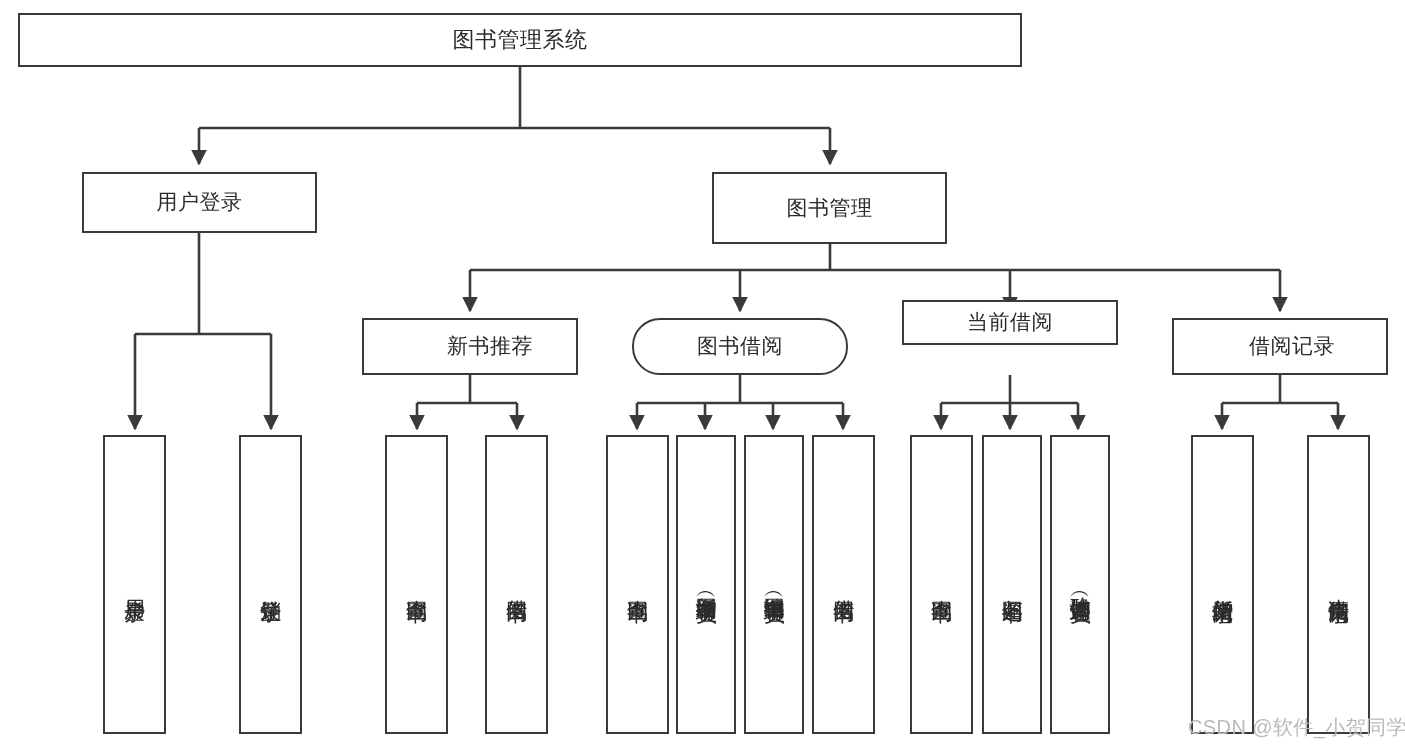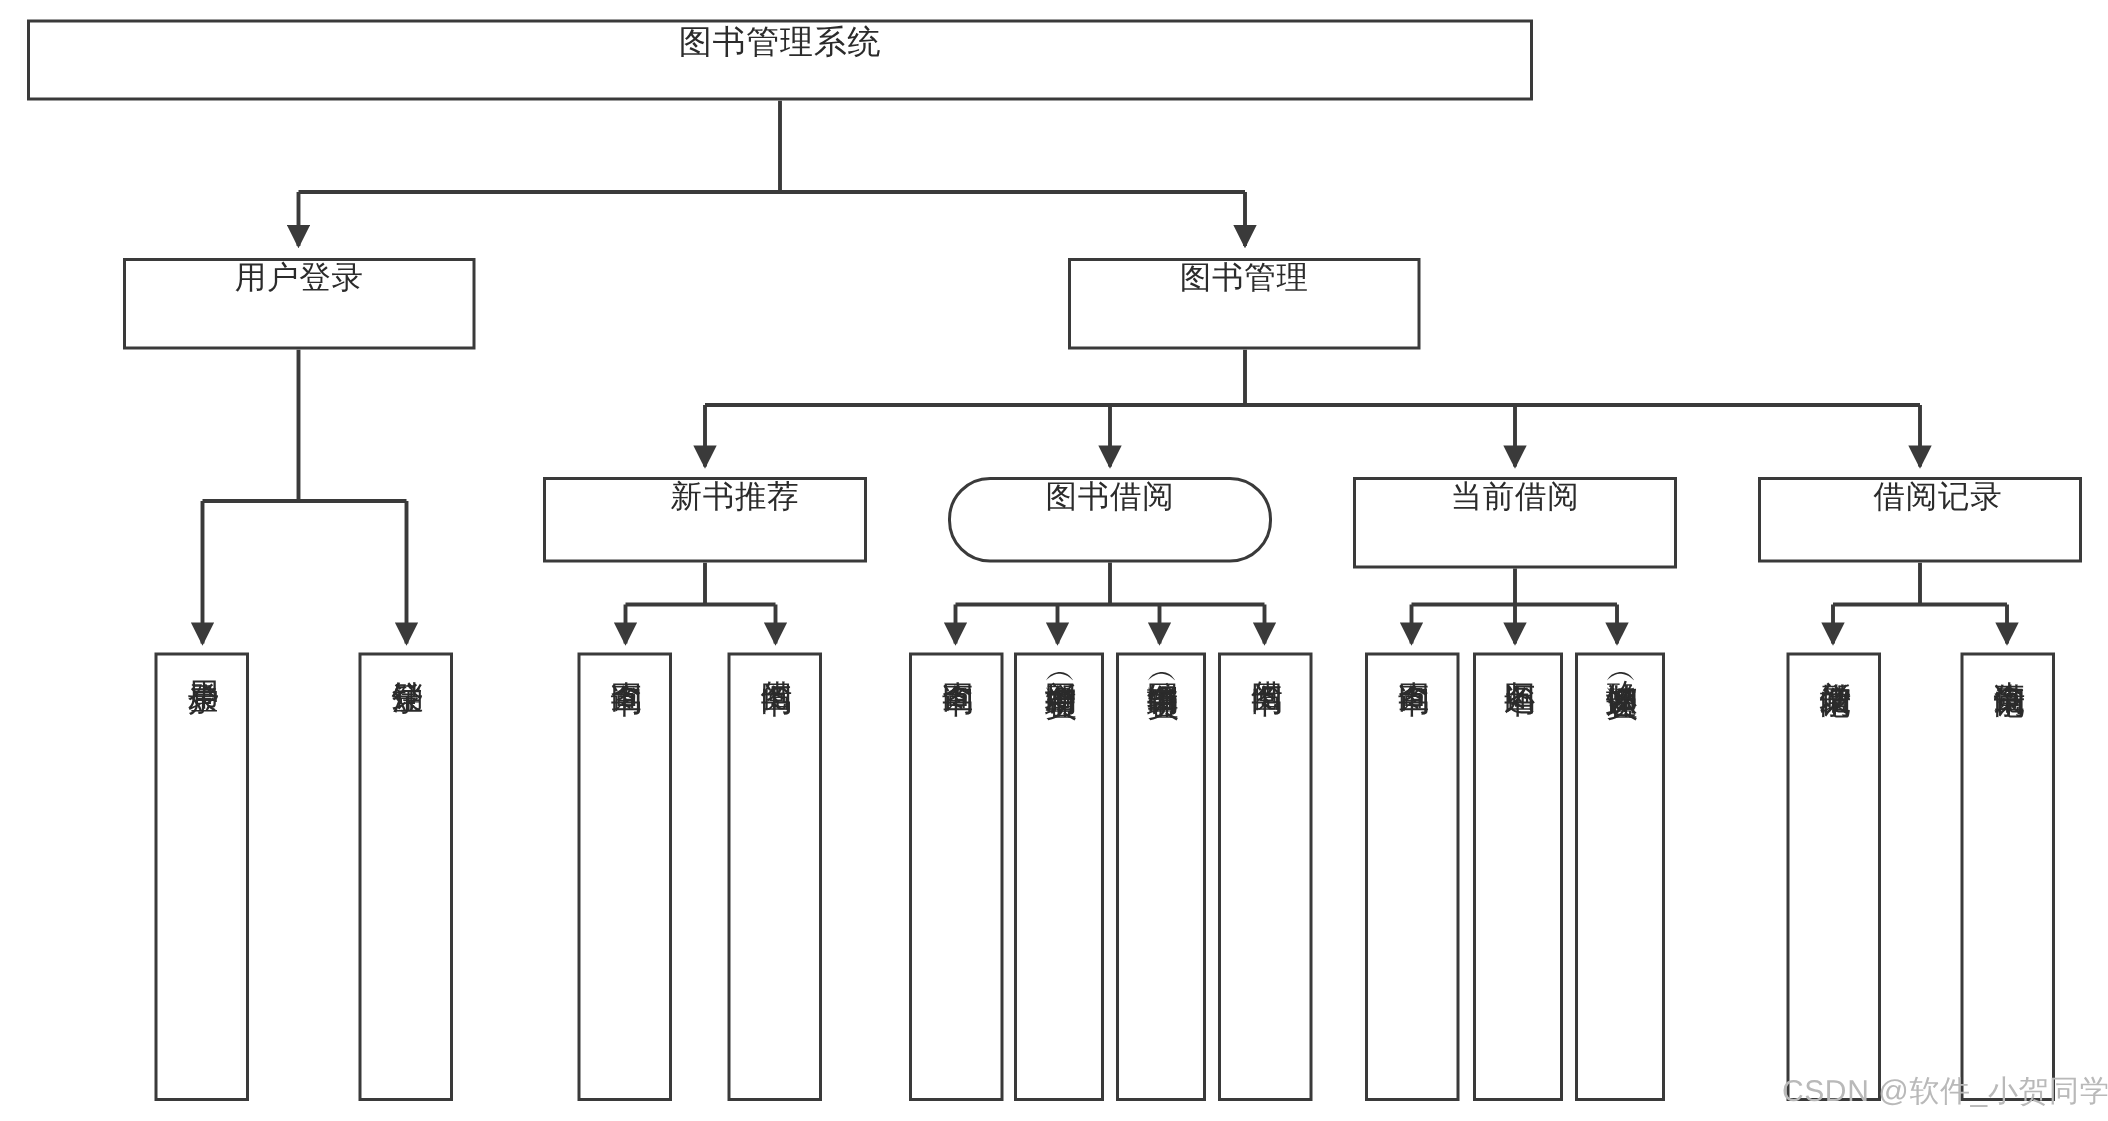--- a/index.html
+++ b/index.html
@@ -23,21 +23,21 @@
     top: 0;
     width: 1405px;
     height: 747px;
   }
   .node {
     position: absolute;
     box-sizing: border-box;
     border: 2px solid #3a3a3a;
     background: #ffffff;
     display: flex;
-    align-items: flex-start;
+    align-items: center;
     justify-content: center;
     color: #2b2b2b;
   }
   .node .label {
     font-size: 21px;
     line-height: 1.18;
     letter-spacing: 0.5px;
     white-space: nowrap;
   }
   .node.vertical .label {
@@ -115,31 +115,31 @@
     </g>
   </svg>
 
   <div class="node root" style="left:18px; top:13px; width:1004px; height:54px;">
     <span class="label">图书管理系统</span>
   </div>
 
   <div class="node" style="left:82px; top:172px; width:235px; height:61px;">
     <span class="label">用户登录</span>
   </div>
-  <div class="node" style="left:712px; top:172px; width:235px; height:61px;">
+  <div class="node" style="left:712px; top:172px; width:235px; height:72px;">
     <span class="label">图书管理</span>
   </div>
 
   <div class="node" style="left:362px; top:318px; width:216px; height:57px;padding-left:40px;">
     <span class="label">新书推荐</span>
   </div>
   <div class="node" style="left:632px; top:318px; width:216px; height:57px;border-radius:28px;">
     <span class="label">图书借阅</span>
   </div>
-  <div class="node" style="left:902px; top:318px; width:216px; height:61px;">
+  <div class="node" style="left:902px; top:300px; width:216px; height:45px;">
     <span class="label">当前借阅</span>
   </div>
   <div class="node" style="left:1172px; top:318px; width:216px; height:57px;padding-left:24px;">
     <span class="label">借阅记录</span>
   </div>
 
   <div class="node vertical" style="left:103px; top:435px; width:63px; height:299px;">
     <span class="label">用户登录</span>
   </div>
   <div class="node vertical" style="left:239px; top:435px; width:63px; height:299px;">

